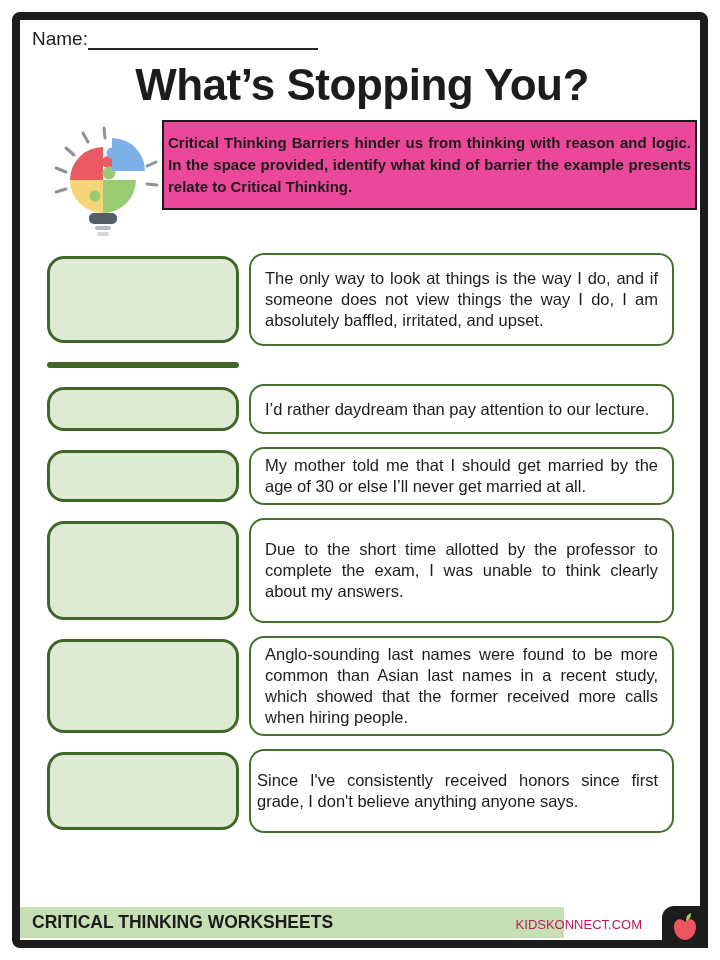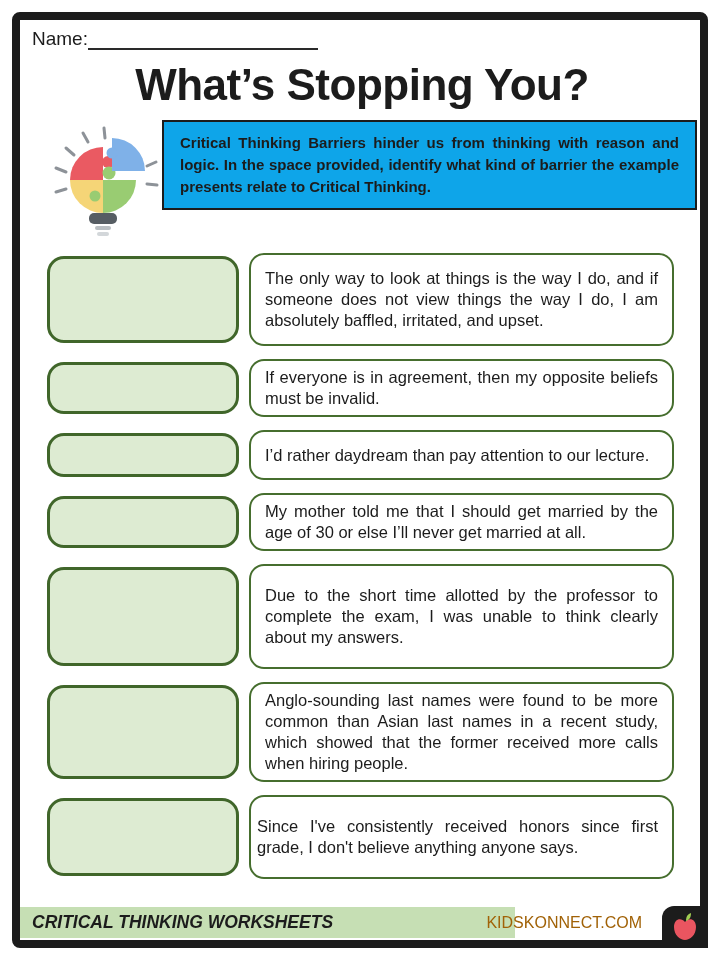--- a/index.html
+++ b/index.html
@@ -22,22 +22,22 @@
   .title{
     position:absolute;left:4px;right:0;top:40px;text-align:center;
     font-size:44px;font-weight:bold;letter-spacing:-0.5px;margin:0;
   }
   
   .intro{
     position:absolute;left:30px;right:3px;top:100px;display:flex;align-items:flex-start;
   }
   .bulb-wrap{width:112px;flex:0 0 112px;display:flex;justify-content:center;padding-top:2px;}
   .instructions{
-    flex:1;background:#0ea5e9;border:2px solid #1c1c1c;
-    padding:10px 16px;font-size:15px;font-weight:bold;line-height:22px;
+    flex:1;background:#ec4899;border:2px solid #1c1c1c;
+    padding:10px 4px;font-size:15px;font-weight:bold;line-height:22px;
     text-align:justify;
   }
   
   .rows{
     position:absolute;left:27px;right:26px;top:233px;
     display:flex;flex-direction:column;gap:13px;
   }
   .row{display:flex;gap:10px;align-items:stretch;}
   .answer-box{
     flex:0 0 186px;background:#ddebd2;border:3px solid #40662a;border-radius:17px;
@@ -52,26 +52,26 @@
   }
   .row:nth-of-type(1) .example-box{min-height:93px;}
   .row:nth-of-type(2) .example-box{min-height:52px;}
   .row:nth-of-type(3) .example-box{min-height:50px;}
   .row:nth-of-type(4) .example-box{min-height:55px;}
   .row:nth-of-type(5) .example-box{min-height:105px;}
   .row:nth-of-type(6) .example-box{min-height:83px;}
   .row:nth-of-type(7) .example-box{min-height:84px;padding-left:6px;}
   
   .footer-bar{
-    position:absolute;left:0;bottom:2px;width:495px;height:31px;background:#c6dfb4;
-    display:flex;align-items:center;padding-left:12px;box-sizing:border-box;font-style:italic;
+    position:absolute;left:0;bottom:2px;width:544px;height:31px;background:#c6dfb4;
+    display:flex;align-items:center;padding-left:12px;box-sizing:border-box;
   }
   .footer-bar span{font-size:17.5px;font-weight:bold;letter-spacing:0;}
   .site-name{
-    position:absolute;right:58px;bottom:8px;font-size:16px;color:#a16207;
+    position:absolute;right:58px;bottom:8px;font-size:13px;color:#be185d;
   }
   .apple-box{
     position:absolute;right:-8px;bottom:-8px;width:46px;height:42px;
     background:#1c1c1c;border-radius:12px 0 0 0;
     display:flex;align-items:center;justify-content:center;
   }
 </style>
 </head>
 <body>
 
@@ -125,23 +125,20 @@
 
   <div class="rows">
     <div class="row">
       <div class="answer-box"></div>
       <div class="example-box">
           <p>The only way to look at things is the way I do, and if someone does not view things the way I do, I am absolutely baffled, irritated, and upset.</p>
         </div>
     </div>
     <div class="row">
       <div class="answer-box"></div>
-      <div class="example-box">
-          <p>If everyone is in agreement, then my opposite beliefs must be invalid.</p>
-        </div>
     </div>
     <div class="row">
       <div class="answer-box"></div>
       <div class="example-box">
           <p>I’d rather daydream than pay attention to our lecture.</p>
         </div>
     </div>
     <div class="row">
       <div class="answer-box"></div>
       <div class="example-box">

